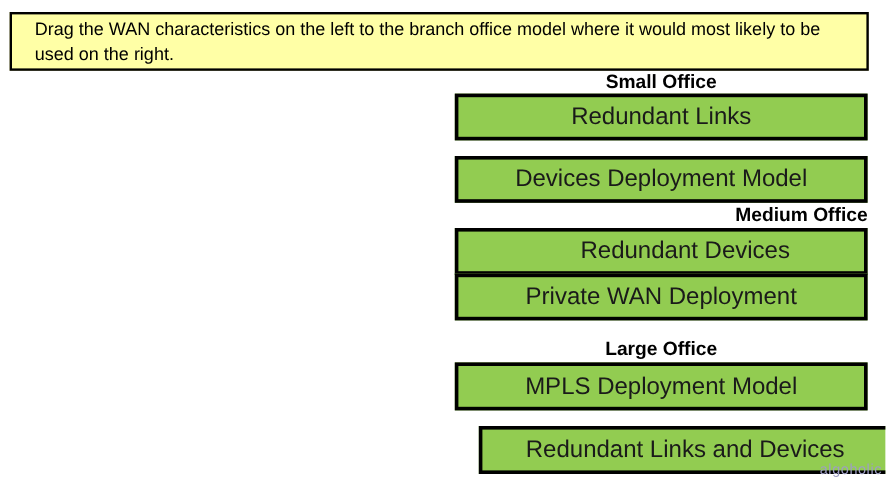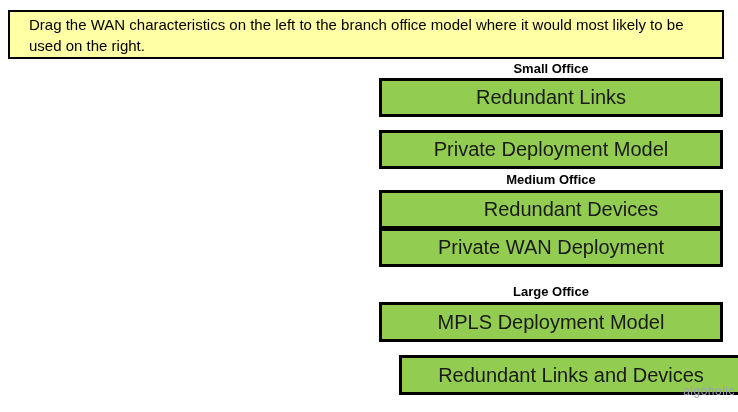--- a/index.html
+++ b/index.html
@@ -34,27 +34,27 @@
     line-height: 21px;
     color: #000000;
   }
 
   .sec-label {
     position: absolute;
     left: 379px;
     width: 344px;
     height: 17px;
     text-align: center;
-    font-size: 13px;
+    font-size: 16px;
     font-weight: bold;
     line-height: 17px;
     color: #000000;
   }
   #label-small  { top: 60px; }
-  #label-medium { top: 171px; }
+  #label-medium { top: 171px; text-align: right; }
   #label-large  { top: 283px; text-align: center; }
 
   .drag-box {
     position: absolute;
     left: 379px;
     width: 344px;
     height: 39px;
     background: var(--box-fill);
     border: 3px solid var(--border);
     display: flex;
@@ -84,21 +84,21 @@
 <body>
 
 <div class="canvas">
 
   <div class="instruction">Drag the WAN characteristics on the left to the branch office model where it would most likely to be used on the right.</div>
 
   <div class="sec-label" id="label-small">Small Office</div>
 
   <div class="drag-box" id="box-1">Redundant Links</div>
 
-  <div class="drag-box" id="box-2">Private Deployment Model</div>
+  <div class="drag-box" id="box-2">Devices Deployment Model</div>
 
   <div class="sec-label" id="label-medium">Medium Office</div>
 
   <div class="drag-box" id="box-3">Redundant Devices</div>
 
   <div class="drag-box" id="box-4">Private WAN Deployment</div>
 
   <div class="sec-label" id="label-large">Large Office</div>
 
   <div class="drag-box" id="box-5">MPLS Deployment Model</div>

